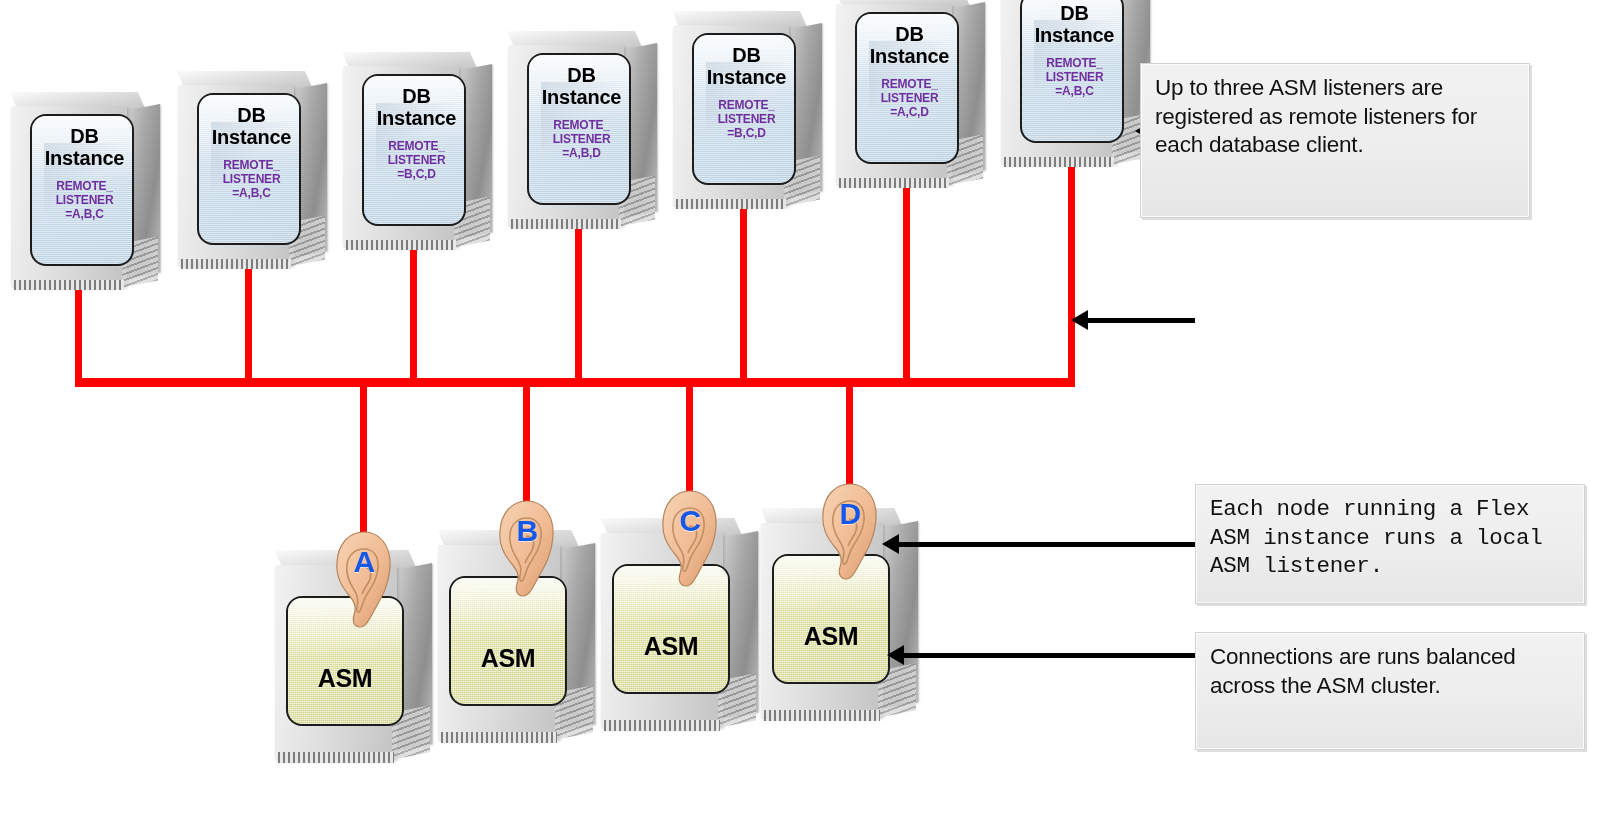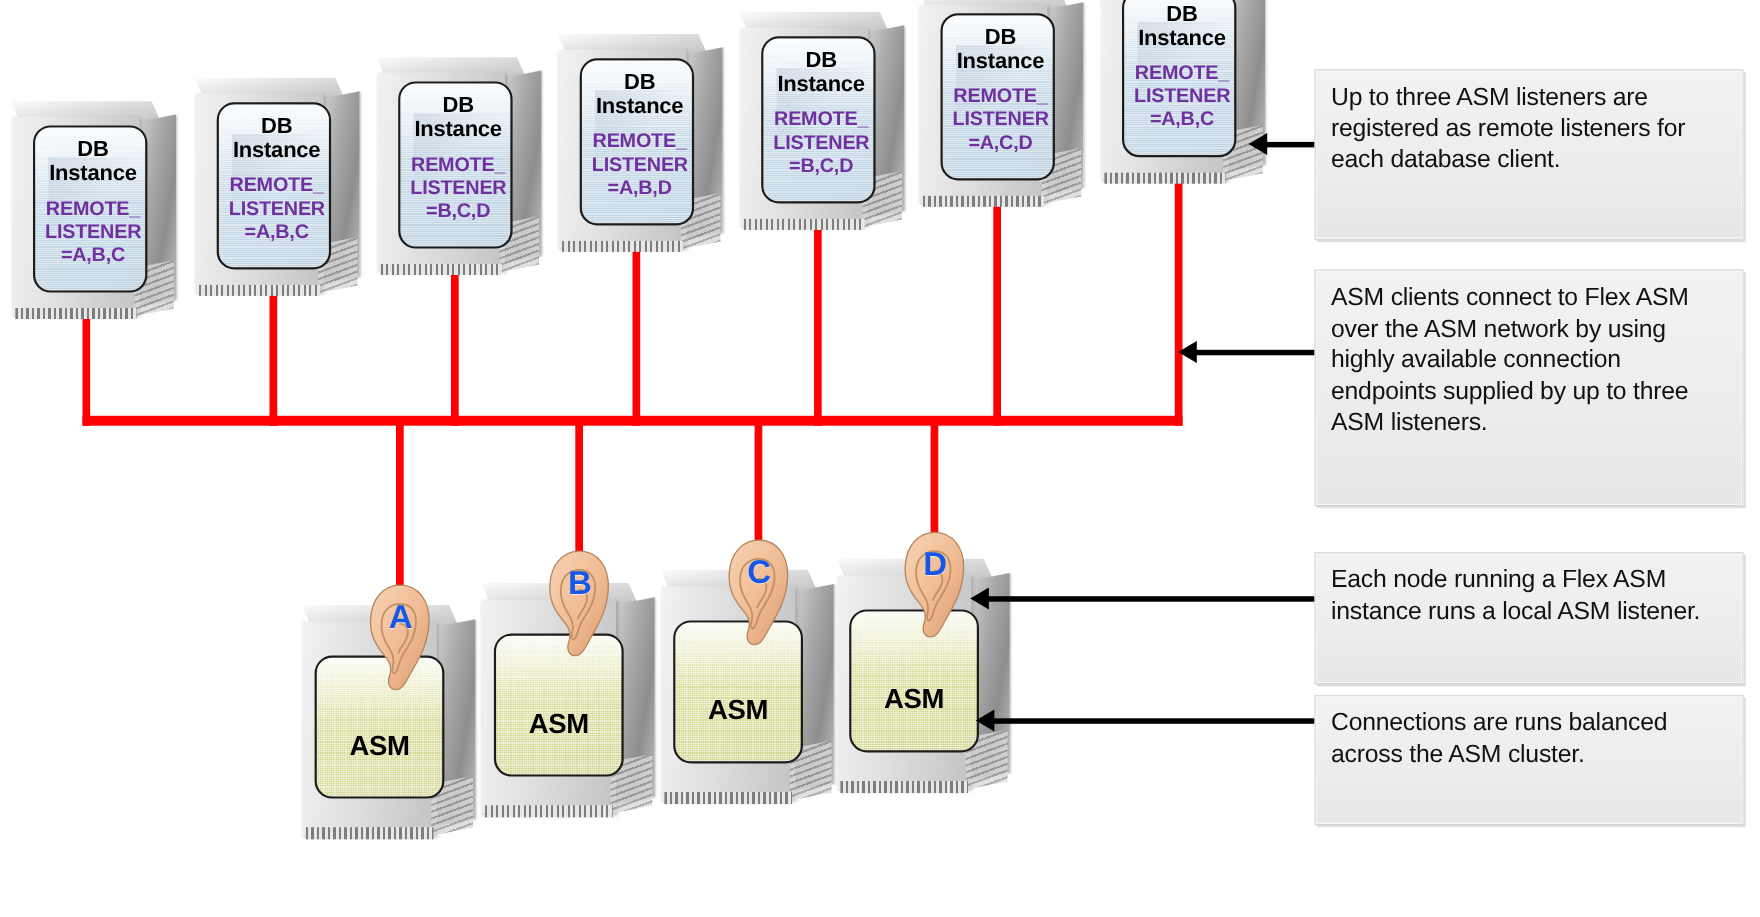--- a/index.html
+++ b/index.html
@@ -85,21 +85,21 @@
       linear-gradient(160deg,#dde0a0 0%,#d5d88f 50%,#cdd086 100%);
   }
 
   .ptext{position:absolute;left:9%;top:7%;right:4%;text-align:center;}
   .db-title{
     font-size:20px;font-weight:bold;color:#000;
     line-height:1.08;letter-spacing:-.2px;
   }
   .db-prop{
     margin-top:9px;
-    font-size:18px;font-weight:bold;color:#7030a0;
+    font-size:12px;font-weight:bold;color:#7030a0;
     line-height:1.18;letter-spacing:-.2px;
   }
   .asm-label{
     position:absolute;left:0;right:0;top:52%;
     text-align:center;
     font-size:25px;font-weight:bold;color:#000;
     letter-spacing:-.3px;
   }
 
   
@@ -432,21 +432,20 @@
       <path d="M30 36 C37 36 39 42 37 48 C35 54 31 57 29 63" fill="none" stroke="#c08f63" stroke-width="1.6"></path>
     </svg>
     <div class="earletter">D</div>
   </div>
 
   <div class="arrow" style="left:1151px; top:129px; width:44px;"></div>
   <div class="arrow" style="left:1087px; top:318px; width:108px;"></div>
   <div class="arrow" style="left:898px;  top:542px; width:297px;"></div>
   <div class="arrow" style="left:903px;  top:653px; width:292px;"></div>
 
-  <div class="callout" style="left:1195px; top:63px; width:390px; height:155px;">Up to three ASM listeners are registered as remote listeners for each database client.</div>
-
-  <div class="callout" style="left:1195px; top:245px; width:390px; height:215px;">ASM clients connect to Flex ASM over the ASM network by using highly available connection endpoints supplied by up to three ASM listeners.</div>
-
-  <div class="callout" style="left:1195px; top:502px; width:390px; height:120px;">Each node running a Flex ASM instance runs a local ASM listener.</div>
+  <div class="callout" style="left:1140px; top:63px; width:390px; height:155px;">Up to three ASM listeners are registered as remote listeners for each database client.</div>
+
+
+  <div class="callout" style="left:1195px; top:484px; width:390px; height:120px;font-family:Liberation Mono, monospace;">Each node running a Flex ASM instance runs a local ASM listener.</div>
 
   <div class="callout" style="left:1195px; top:632px; width:390px; height:118px;">Connections are runs balanced across the ASM cluster.</div>
 
 </div>
 
 </body></html>

